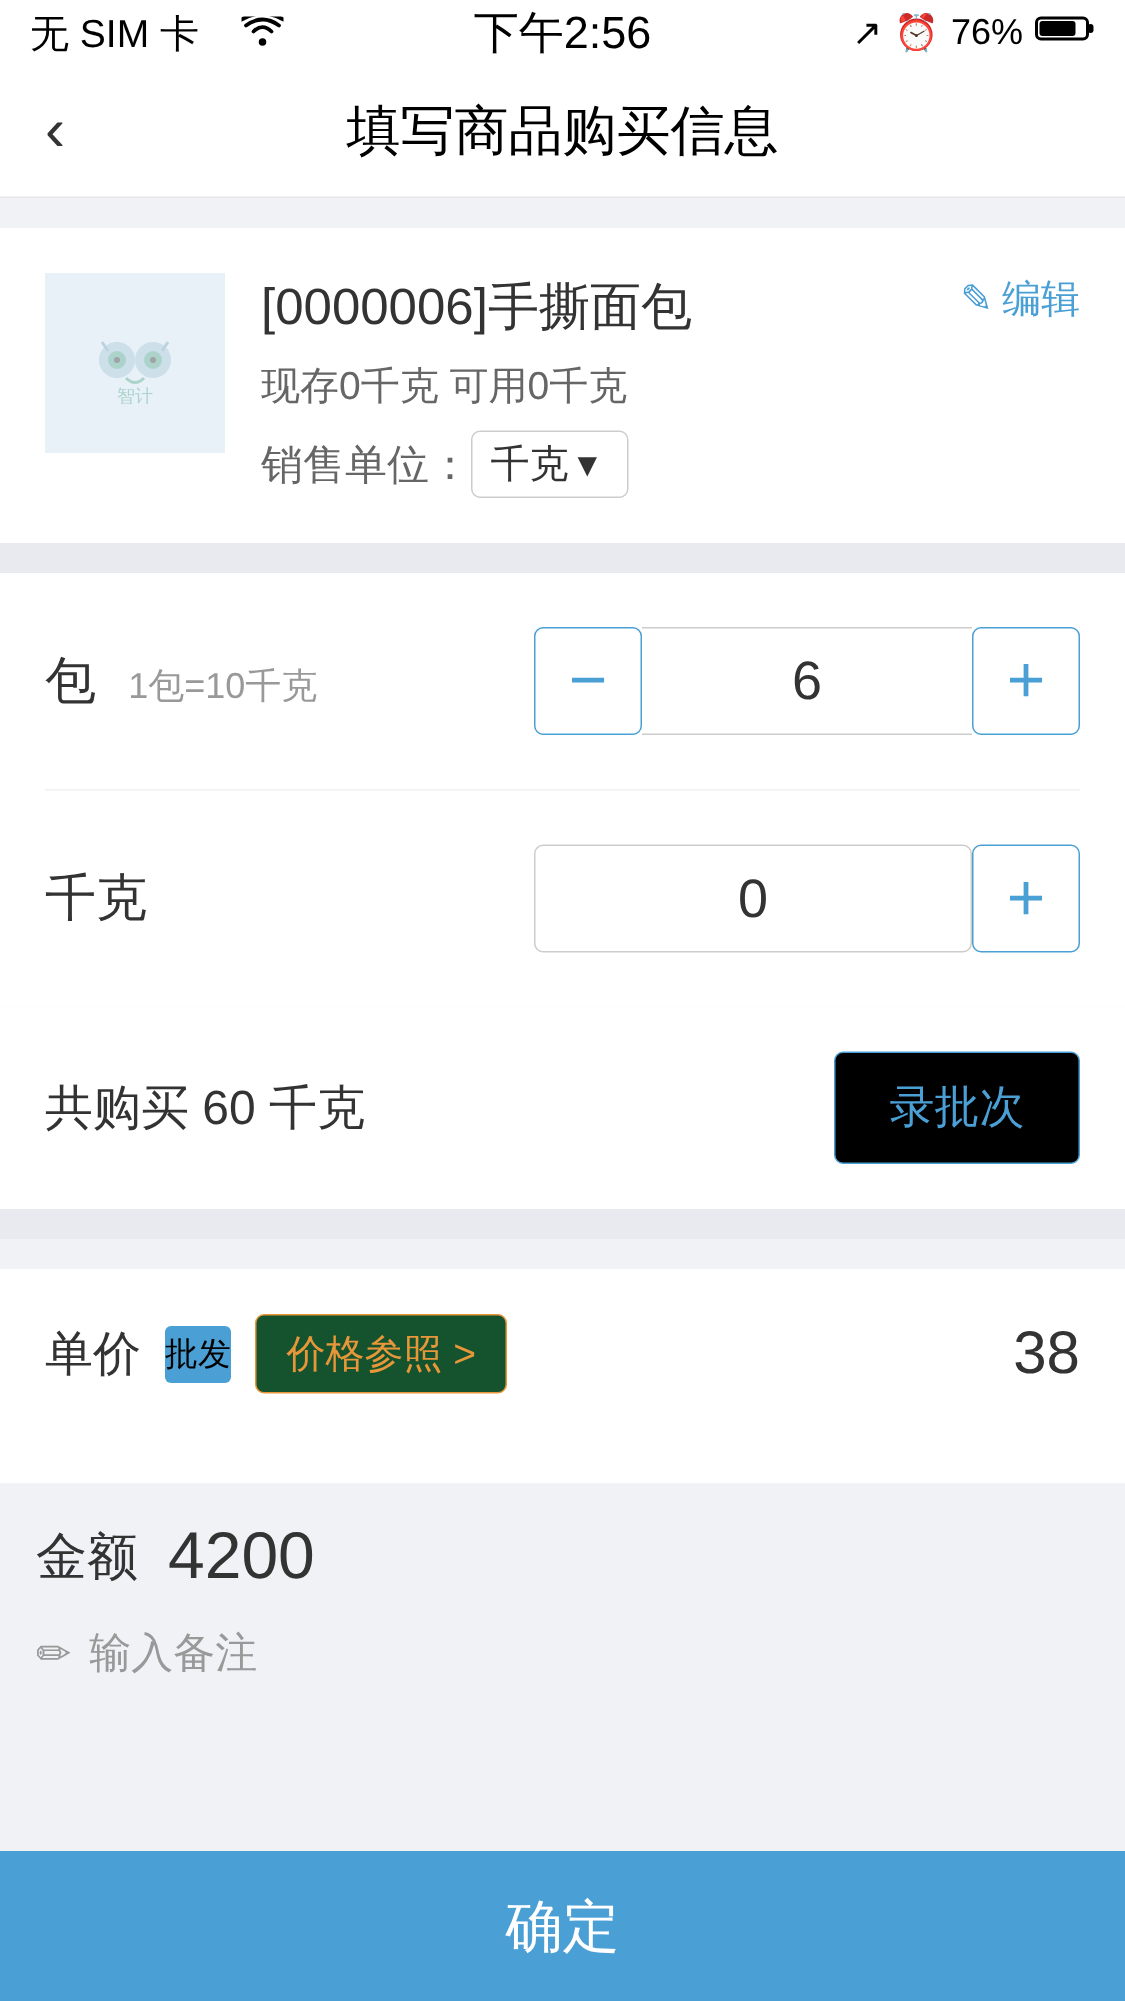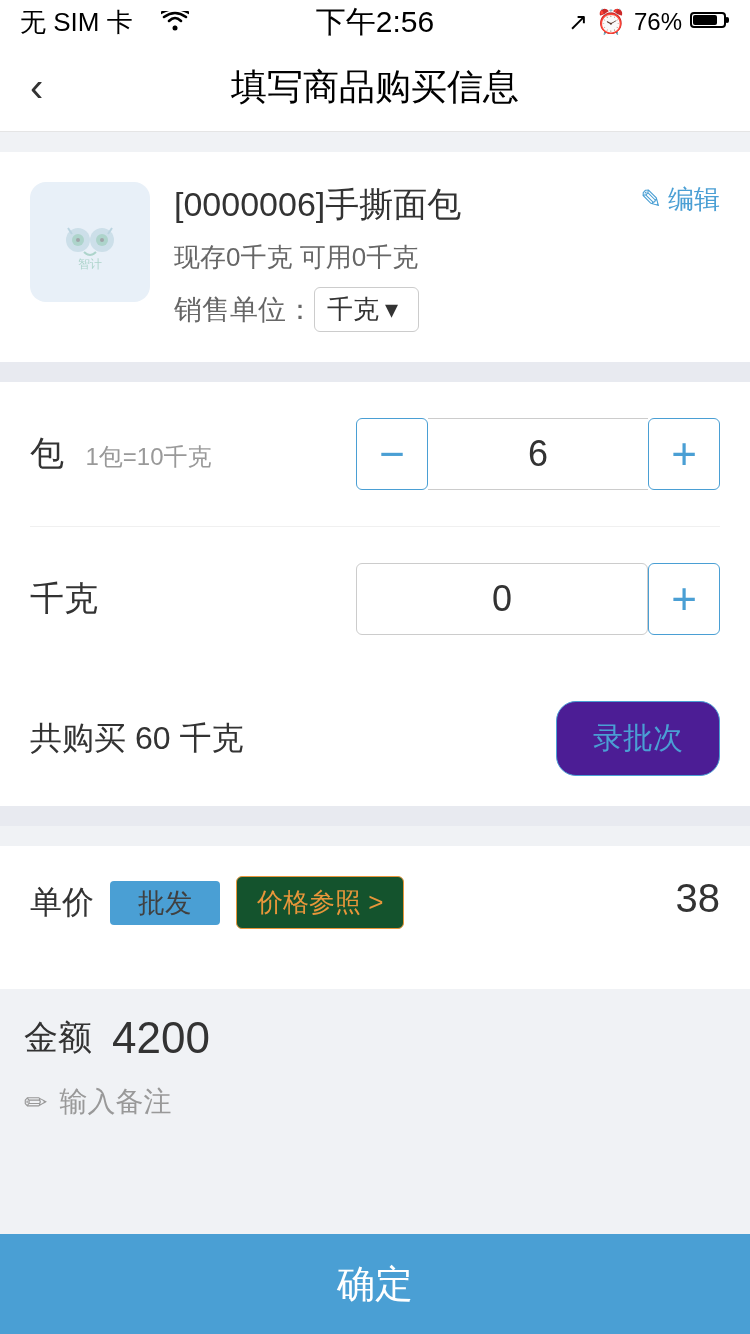--- a/index.html
+++ b/index.html
@@ -61,21 +61,21 @@
       padding: 30px;
       display: flex;
       align-items: flex-start;
       gap: 24px;
       position: relative;
     }
     .product-image {
       width: 120px;
       height: 120px;
       background: #e8f0f8;
-      border-radius: 16px;
+      border-radius: 0;
       display: flex;
       align-items: center;
       justify-content: center;
       flex-shrink: 0;
       overflow: hidden;
     }
     .product-info { flex: 1; }
     .product-name {
       font-size: 34px;
       color: #333;
@@ -186,51 +186,51 @@
       align-items: center;
       justify-content: space-between;
     }
     .total-text {
       font-size: 32px;
       color: #333;
     }
     .record-btn {
       border: 1.5px solid #4a9fd4;
       color: #4a9fd4;
-      background: #4c1d95;
+      background: #000000;
       padding: 16px 36px;
-      border-radius: 20px;
+      border-radius: 6px;
       font-size: 30px;
       cursor: pointer;
       margin-left: 34px;
     }
 
     
     .price-section {
       background: #fff;
       margin-top: 20px;
       padding: 30px;
     }
     .price-row {
       display: flex;
-      align-items: flex-start;
+      align-items: center;
       justify-content: space-between;
       margin-bottom: 30px;
     }
     .price-label-group {
       display: flex;
       align-items: center;
       gap: 16px;
     }
     .price-label { font-size: 32px; color: #333; }
     .batch-tag {
       background: #4a9fd4;
-      color: #404040;
-      font-size: 27px;
-      padding: 4px 28px;
+      color: #000000;
+      font-size: 22px;
+      padding: 4px 0;
       border-radius: 4px;
     }
     .price-ref-btn {
       border: 1.5px solid #e8963a;
       color: #e8963a;
       background: #14532d;
       padding: 8px 20px;
       border-radius: 6px;
       font-size: 26px;
       cursor: pointer;

